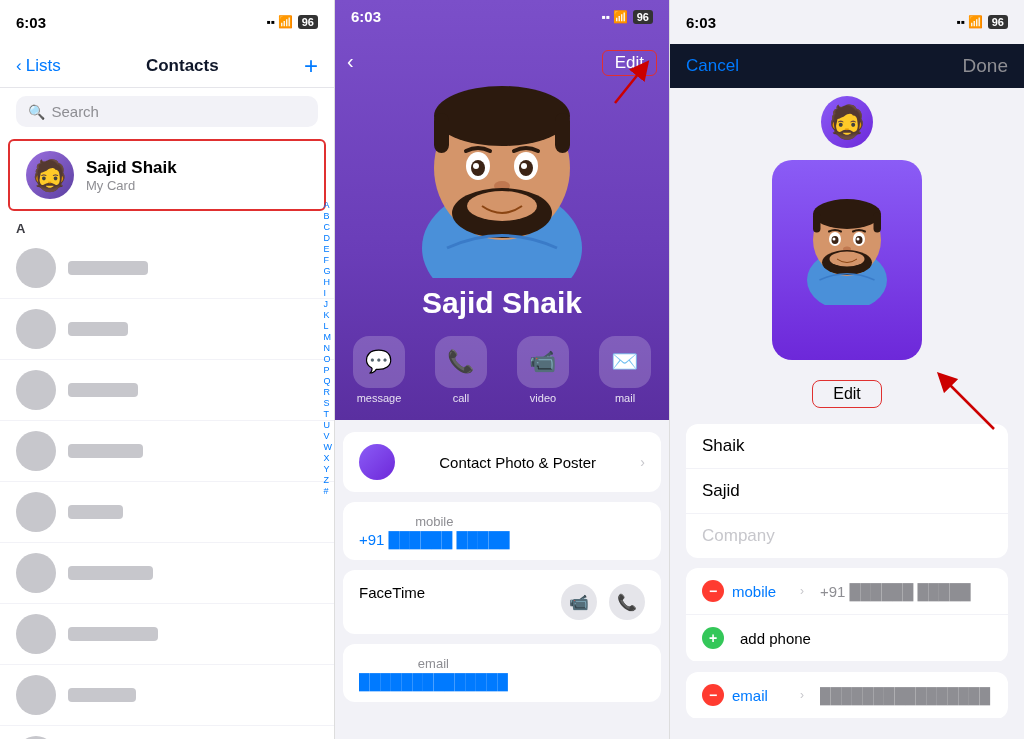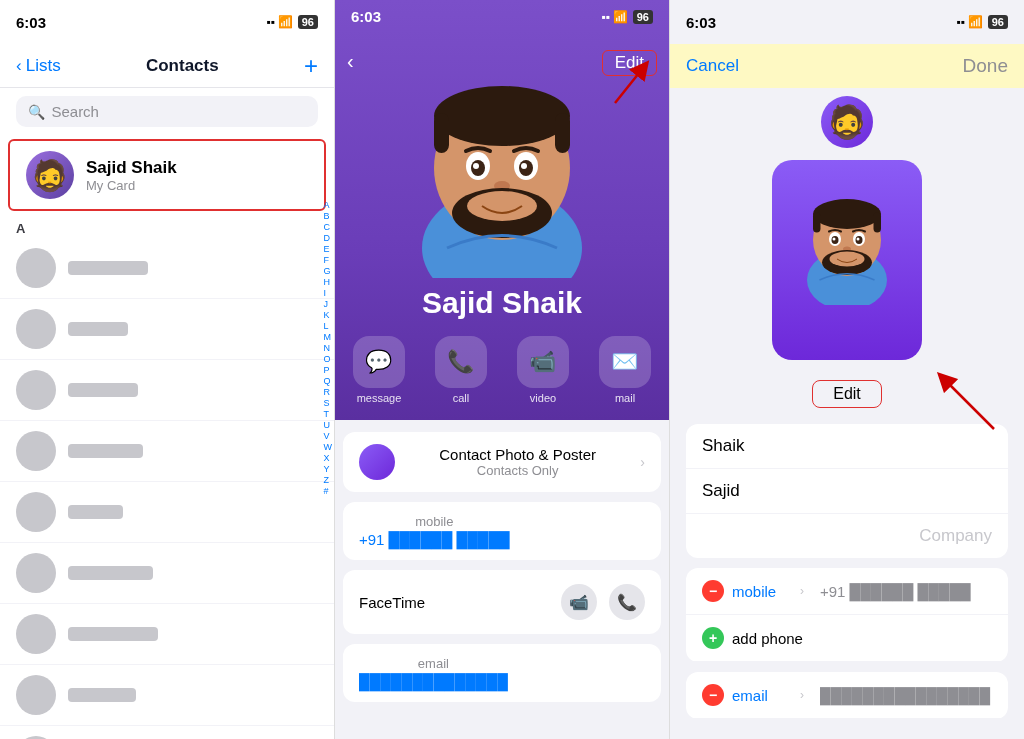--- a/index.html
+++ b/index.html
@@ -272,21 +272,20 @@
     .poster-info { flex: 1; }
     .poster-title { font-size: 15px; font-weight: 500; }
     .poster-sub { font-size: 13px; color: #8e8e93; }
     .chevron { color: #c7c7cc; font-size: 14px; }
 
     .field-label { font-size: 13px; color: #8e8e93; margin-bottom: 2px; }
     .field-value { font-size: 15px; color: #007aff; }
 
     .facetime-row {
       display: flex;
-      align-items: center;
       justify-content: space-between;
       padding: 14px 16px;
     }
     .facetime-label { font-size: 15px; font-weight: 500; }
     .facetime-icons { display: flex; gap: 12px; }
     .facetime-icon-btn {
       width: 36px;
       height: 36px;
       background: #e5e5ea;
       border-radius: 50%;
@@ -305,21 +304,21 @@
       display: flex;
       flex-direction: column;
       overflow: hidden;
     }
     .edit-nav {
       display: flex;
       justify-content: space-between;
       align-items: center;
       padding: 0 16px;
       height: 44px;
-      background: #fef9c3;
+      background: #0f172a;
     }
     .edit-nav-btn {
       color: #007aff;
       font-size: 17px;
     }
     .edit-nav-done {
       color: #8e8e93;
       font-size: 19px;
     }
 
@@ -385,21 +384,21 @@
       border-radius: 12px;
       margin: 0 16px 10px;
     }
     .edit-field-row {
       display: flex;
       align-items: center;
       padding: 12px 16px;
       border-bottom: 1px solid #f2f2f7;
       min-height: 44px;
     }
-    .edit-field-row:last-child { border-bottom: none; text-align: right; }
+    .edit-field-row:last-child { border-bottom: none; }
     .edit-field-text {
       font-size: 17px;
       color: #000;
       flex: 1;
     }
     .edit-field-placeholder {
       font-size: 17px;
       color: #c7c7cc;
       flex: 1;
     }
@@ -636,21 +635,20 @@
     </div>
   </div>
 
   <div class="detail-content">
 
     <div class="detail-card">
       <div class="detail-card-row">
         <div class="contact-poster-avatar"></div>
         <div class="poster-info">
           <div class="poster-title">Contact Photo &amp; Poster</div>
-          <div class="poster-sub">Contacts Only</div>
         </div>
         <span class="chevron">›</span>
       </div>
     </div>
 
     <div class="detail-card">
       <div class="detail-card-row">
         <div>
           <div class="field-label">mobile</div>
           <div class="field-value">+91 ██████ █████</div>
@@ -753,21 +751,21 @@
 
     <div class="edit-card">
       <div class="edit-phone-row">
         <div class="remove-btn">−</div>
         <span class="phone-type">mobile</span>
         <span class="phone-chevron">›</span>
         <span class="phone-value" style="flex:1;margin-left:8px;">+91 ██████ █████</span>
       </div>
       <div class="edit-phone-row">
         <div class="add-btn">+</div>
-        <span class="add-label" style="margin-left:0;">add phone</span>
+        <span class="add-label" style="margin-left:8px;">add phone</span>
       </div>
     </div>
 
     <div class="edit-card">
       <div class="edit-phone-row">
         <div class="remove-btn">−</div>
         <span class="phone-type">email</span>
         <span class="phone-chevron">›</span>
         <span class="phone-value" style="flex:1;margin-left:8px;">████████████████</span>
       </div>

